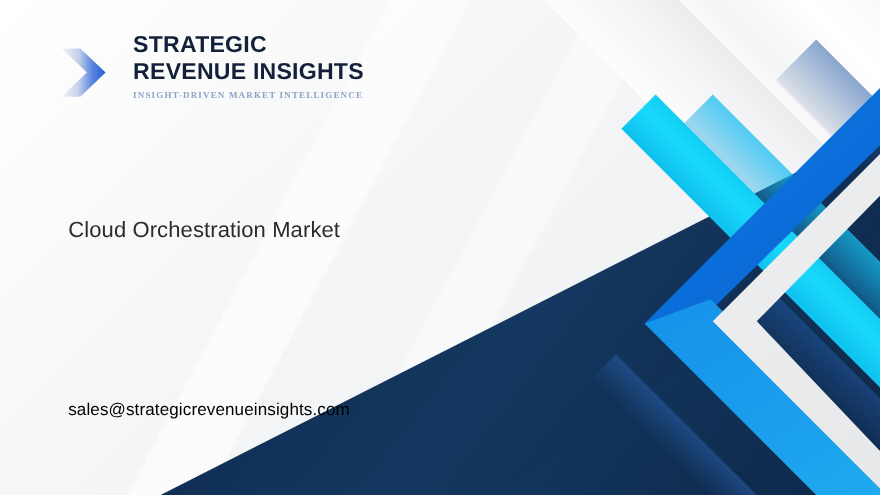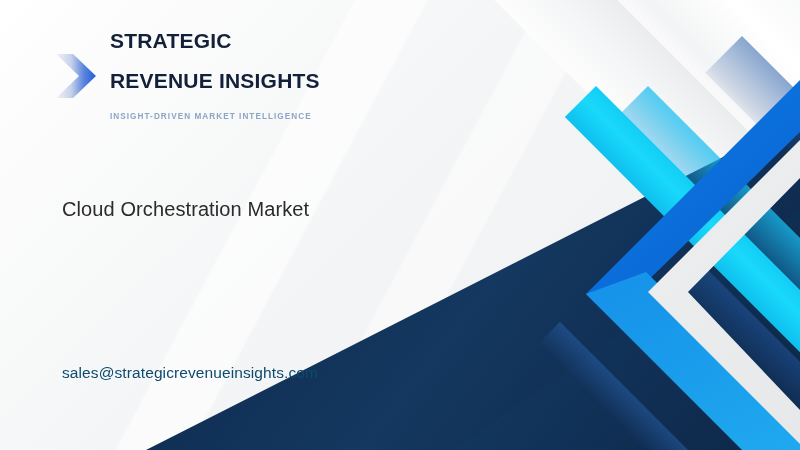--- a/index.html
+++ b/index.html
@@ -157,65 +157,65 @@
     clip-path: polygon(800px 140px, 648px 292px, 800px 444px, 800px 410px, 688px 292px, 800px 178px);
     background: linear-gradient(135deg, #fbfbfc 0%, #eef0f1 55%, #e6e8ea 100%);
   }
 
   
   .logo {
     position: absolute;
     left: 55px;
     top: 30px;
     display: flex;
-    align-items: center;
-    gap: 13px;
+    align-items: flex-end;
+    gap: 24px;
   }
   .logo-mark {
     width: 42px;
     height: 50px;
     flex: 0 0 auto;
   }
   .logo-text {
     display: flex;
     flex-direction: column;
     line-height: 1;
   }
   .logo-line1, .logo-line2 {
     font-family: "Liberation Sans", sans-serif;
     font-weight: bold;
     font-size: 21px;
     letter-spacing: .2px;
     color: #12203a;
   }
-  .logo-line2 { margin-top: 19px; }
+  .logo-line2 { margin-top: 4px; }
   .logo-tagline {
-    margin-top: 22px;
-    font-family: Liberation Sans, sans-serif;
+    margin-top: 7px;
+    font-family: Liberation Serif, serif;
     font-size: 8.2px;
     font-weight: bold;
     letter-spacing: 1.05px;
     color: #8da4c4;
   }
 
   .report-title {
     position: absolute;
     left: 62px;
     top: 198px;
     font-size: 20px;
     color: #2b2b2b;
     letter-spacing: .1px;
   }
 
   .contact-email {
     position: absolute;
     left: 62px;
     top: 364px;
     font-size: 15.5px;
-    color: #0c4a6e;
+    color: #000000;
     letter-spacing: .1px;
   }
 </style>
 </head>
 <body>
 
 <div class="slide">
 
   <div class="bg-base"></div>
   <div class="bg-soft-shapes"></div>

